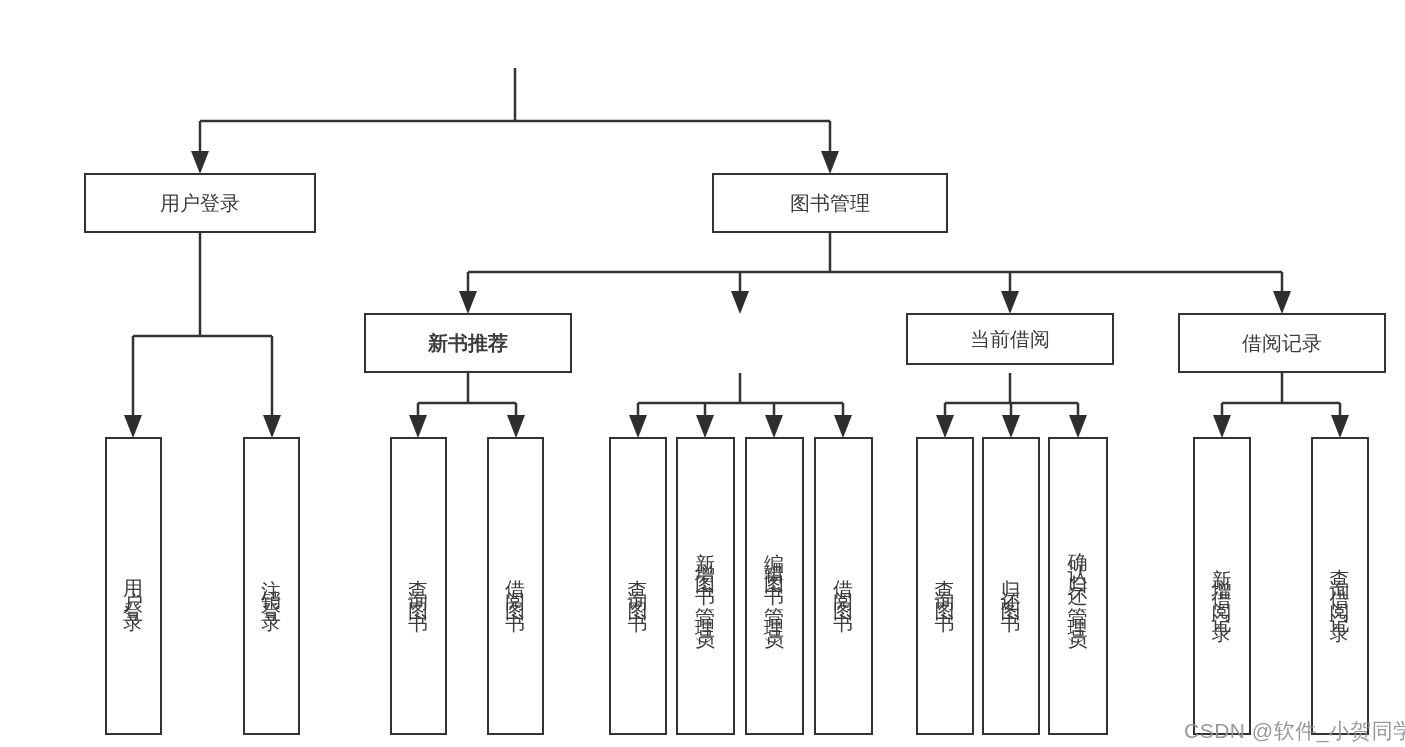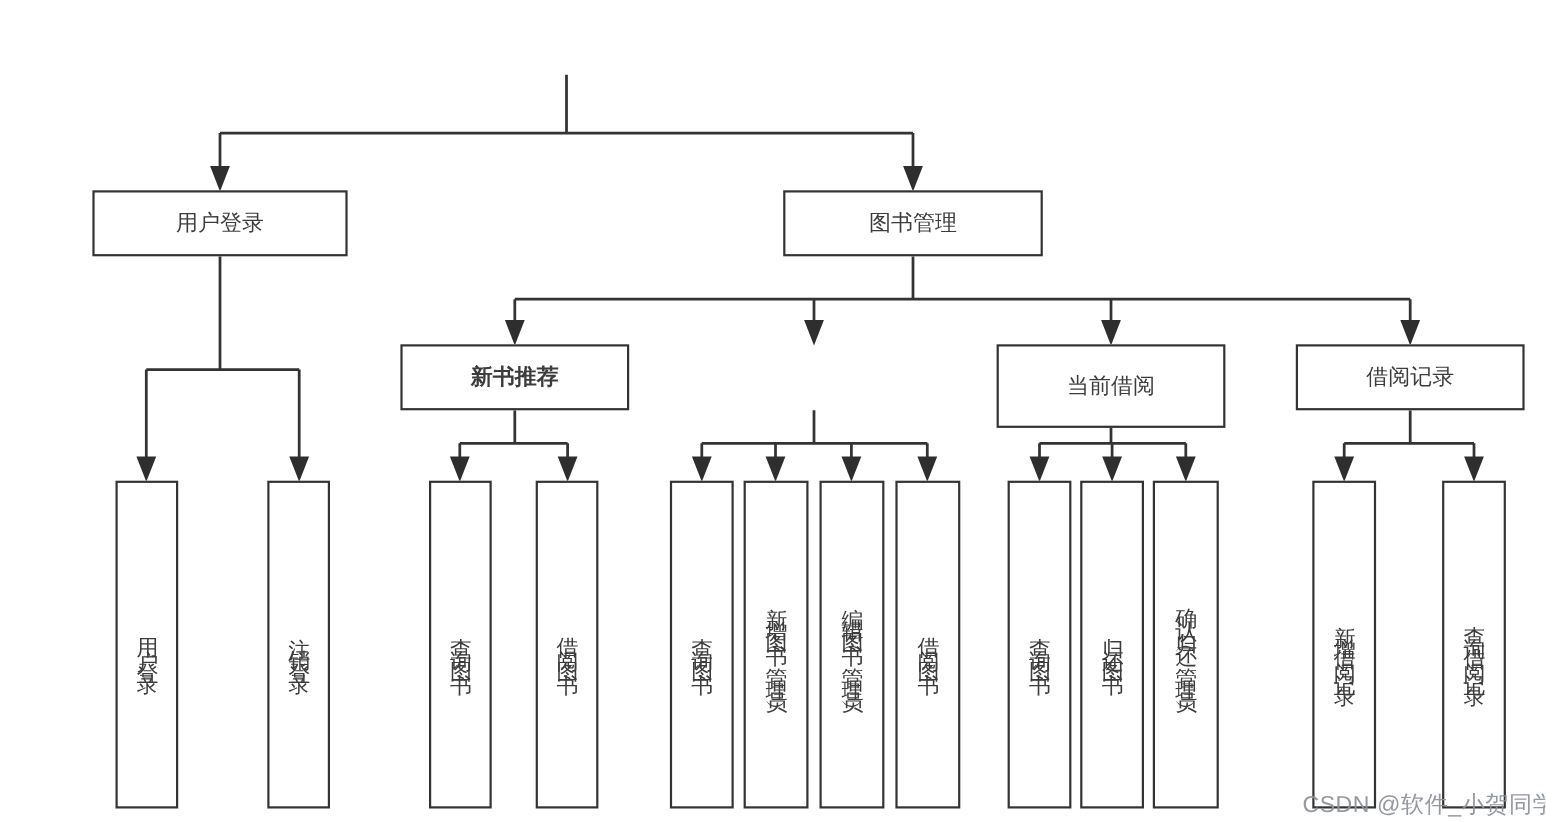--- a/index.html
+++ b/index.html
@@ -102,21 +102,21 @@
       <path d="M1213 415 L1231 415 L1222 438 Z"></path>
       <path d="M1331 415 L1349 415 L1340 438 Z"></path>
     </g>
   </svg>
 
 
   <div class="node" style="left:84px; top:173px; width:232px; height:60px;">用户登录</div>
   <div class="node" style="left:712px; top:173px; width:236px; height:60px;">图书管理</div>
 
   <div class="node" style="left:364px; top:313px; width:208px; height:60px;font-weight:bold;">新书推荐</div>
-  <div class="node" style="left:906px; top:313px; width:208px; height:76px;">当前借阅</div>
+  <div class="node" style="left:906px; top:313px; width:208px; height:52px;">当前借阅</div>
   <div class="node" style="left:1178px; top:313px; width:208px; height:60px;text-align:center;">借阅记录</div>
 
   <div class="node vert" style="left:105px; top:437px; width:57px; height:298px;">
     <span class="vtext">用户登录</span>
   </div>
   <div class="node vert" style="left:243px; top:437px; width:57px; height:298px;">
     <span class="vtext">注销登录</span>
   </div>
 
   <div class="node vert" style="left:390px; top:437px; width:57px; height:298px;">

